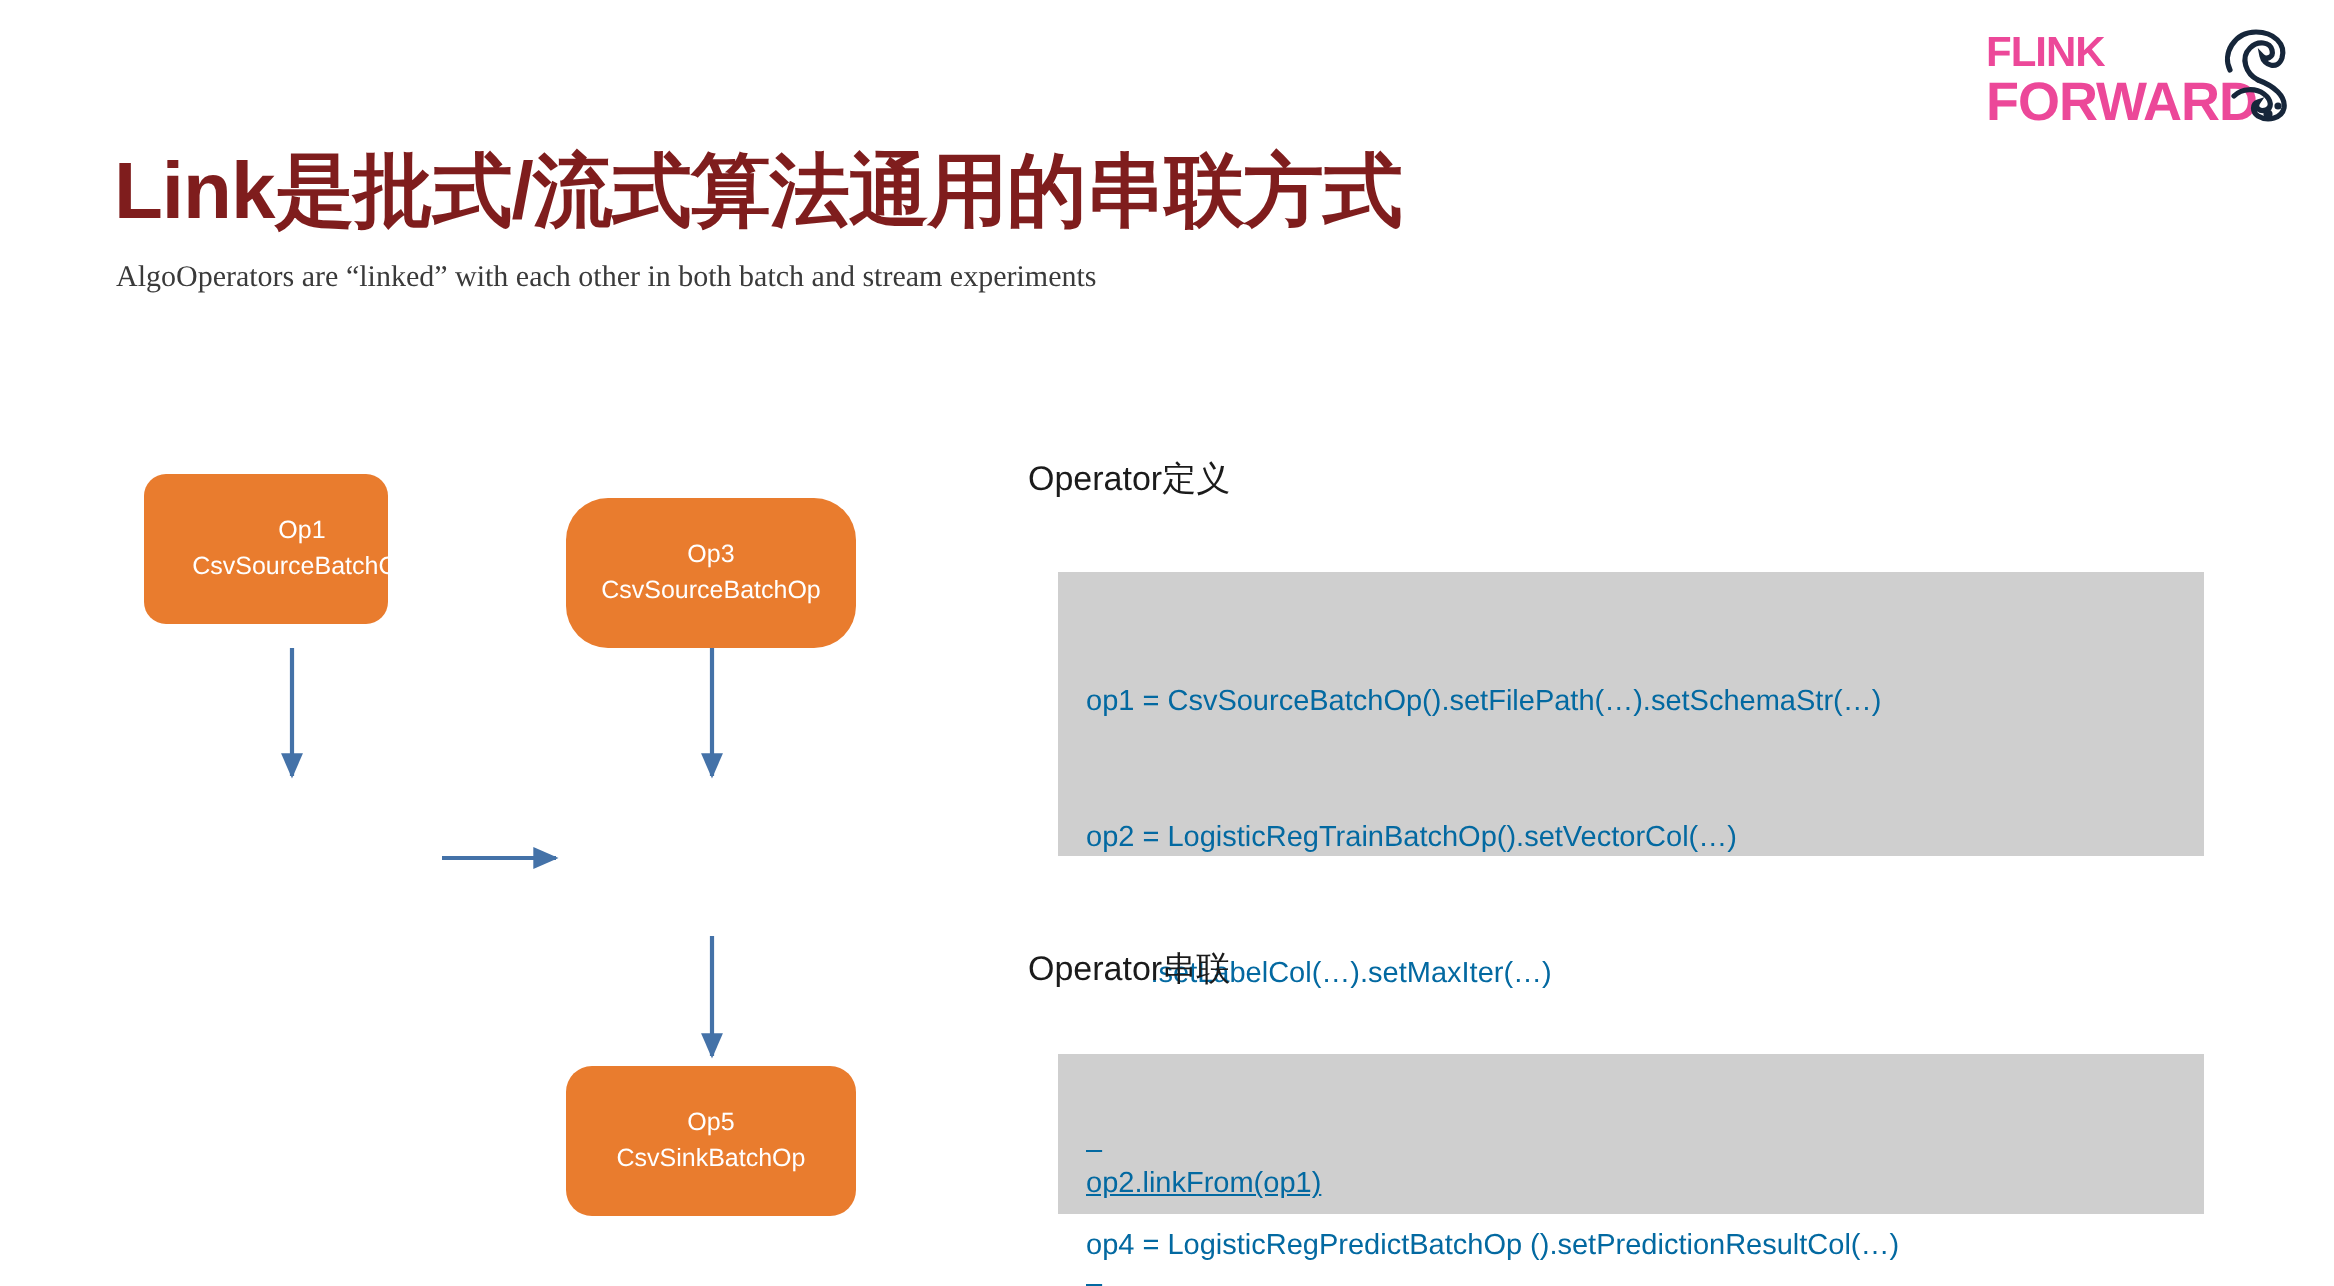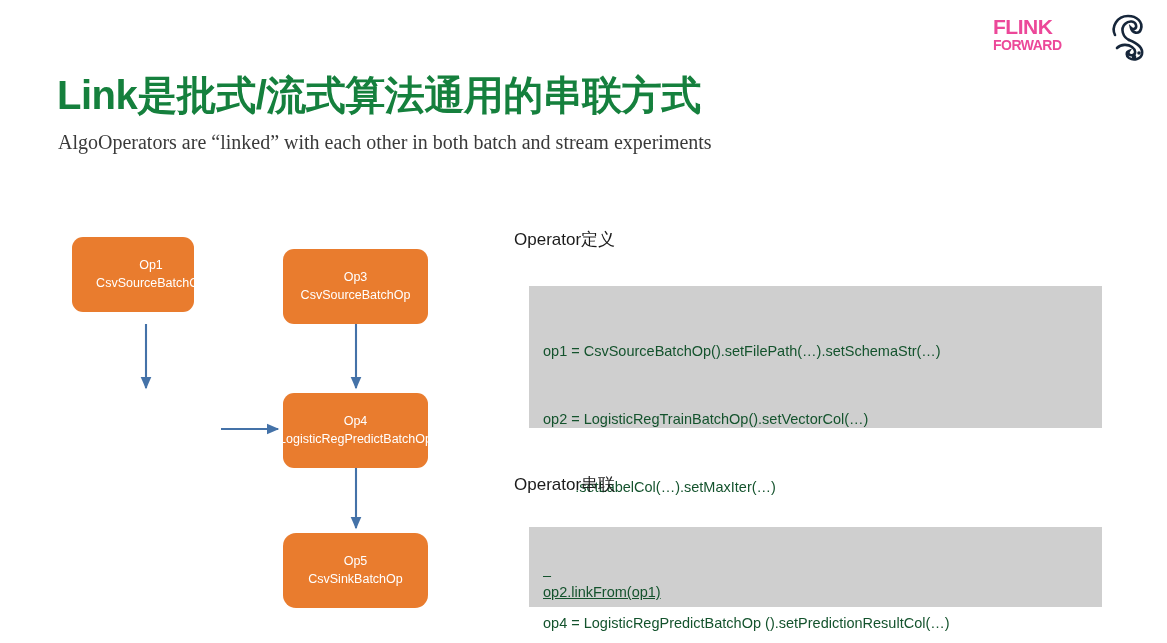--- a/index.html
+++ b/index.html
@@ -31,48 +31,48 @@
     letter-spacing: -0.5px;
     line-height: 1.0;
   }
   #brand-logo .logo-line1 {
     font-size: 21px;
     position: absolute;
     left: 0px;
     top: 2px;
   }
   #brand-logo .logo-line2 {
-    font-size: 14px;
+    font-size: 27px;
     position: absolute;
     left: 0px;
     top: 24px;
   }
   #brand-logo .logo-mark {
     position: absolute;
     left: 108px;
     top: -1px;
   }
 
   
   #page-title {
     position: absolute;
     left: 57px;
     top: 68px;
     font-size: 40px;
     font-weight: bold;
     letter-spacing: -0.5px;
-    color: #15803d;
+    color: #7f1d1d;
     white-space: nowrap;
   }
   #page-subtitle {
     position: absolute;
     left: 58px;
     top: 131px;
     font-family: "Liberation Serif", serif;
-    font-size: 20px;
+    font-size: 15px;
     color: #3a3a3a;
     white-space: nowrap;
   }
 
   
   #flow-diagram {
     position: absolute;
     left: 0px;
     top: 0px;
     width: 500px;
@@ -90,21 +90,21 @@
     text-align: center;
     font-size: 12.5px;
     line-height: 1.42;
     padding: 0 6px;
     box-sizing: border-box;
   }
   .node-box .node-id { display: block; }
   .node-box .node-class { display: block; }
 
   #node-op1 { left: 72px;  top: 237px; width: 122px; height: 75px; padding-left: 42px; }
-  #node-op3 { left: 283px; top: 249px; width: 145px; height: 75px; }
+  #node-op3 { left: 283px; top: 249px; width: 145px; height: 75px; border-radius: 21px; }
   #node-op2 { left: 72px;  top: 393px; width: 149px; height: 75px; }
   #node-op4 { left: 283px; top: 393px; width: 145px; height: 75px; }
   #node-op5 { left: 283px; top: 533px; width: 145px; height: 75px; border-radius: 13px; }
 
   #flow-arrows {
     position: absolute;
     left: 0;
     top: 0;
     width: 500px;
     height: 643px;
@@ -121,21 +121,21 @@
   #heading-operator-link       { left: 514px; top: 473px; }
 
   .code-block {
     position: absolute;
     background: #CFCFCF;
     box-sizing: border-box;
     padding: 9px 14px 9px 14px;
     font-family: "Liberation Sans", sans-serif;
     font-size: 14.5px;
     line-height: 1.56;
-    color: #14532d;
+    color: #0369a1;
     white-space: pre;
   }
   #code-operator-definition {
     left: 529px;
     top: 286px;
     width: 573px;
     height: 142px;
   }
   #code-operator-link {
     left: 529px;
@@ -181,24 +181,20 @@
     <span class="node-id">Op1</span>
     <span class="node-class">CsvSourceBatchOp</span>
   </div>
 
   <div class="node-box" id="node-op3">
     <span class="node-id">Op3</span>
     <span class="node-class">CsvSourceBatchOp</span>
   </div>
 
 
-  <div class="node-box" id="node-op4">
-    <span class="node-id">Op4</span>
-    <span class="node-class">LogisticRegPredictBatchOp</span>
-  </div>
 
   <div class="node-box" id="node-op5">
     <span class="node-id">Op5</span>
     <span class="node-class">CsvSinkBatchOp</span>
   </div>
 </div>
 
 <div class="section-heading" id="heading-operator-definition">Operator定义</div>
 
 <div class="code-block" id="code-operator-definition">

